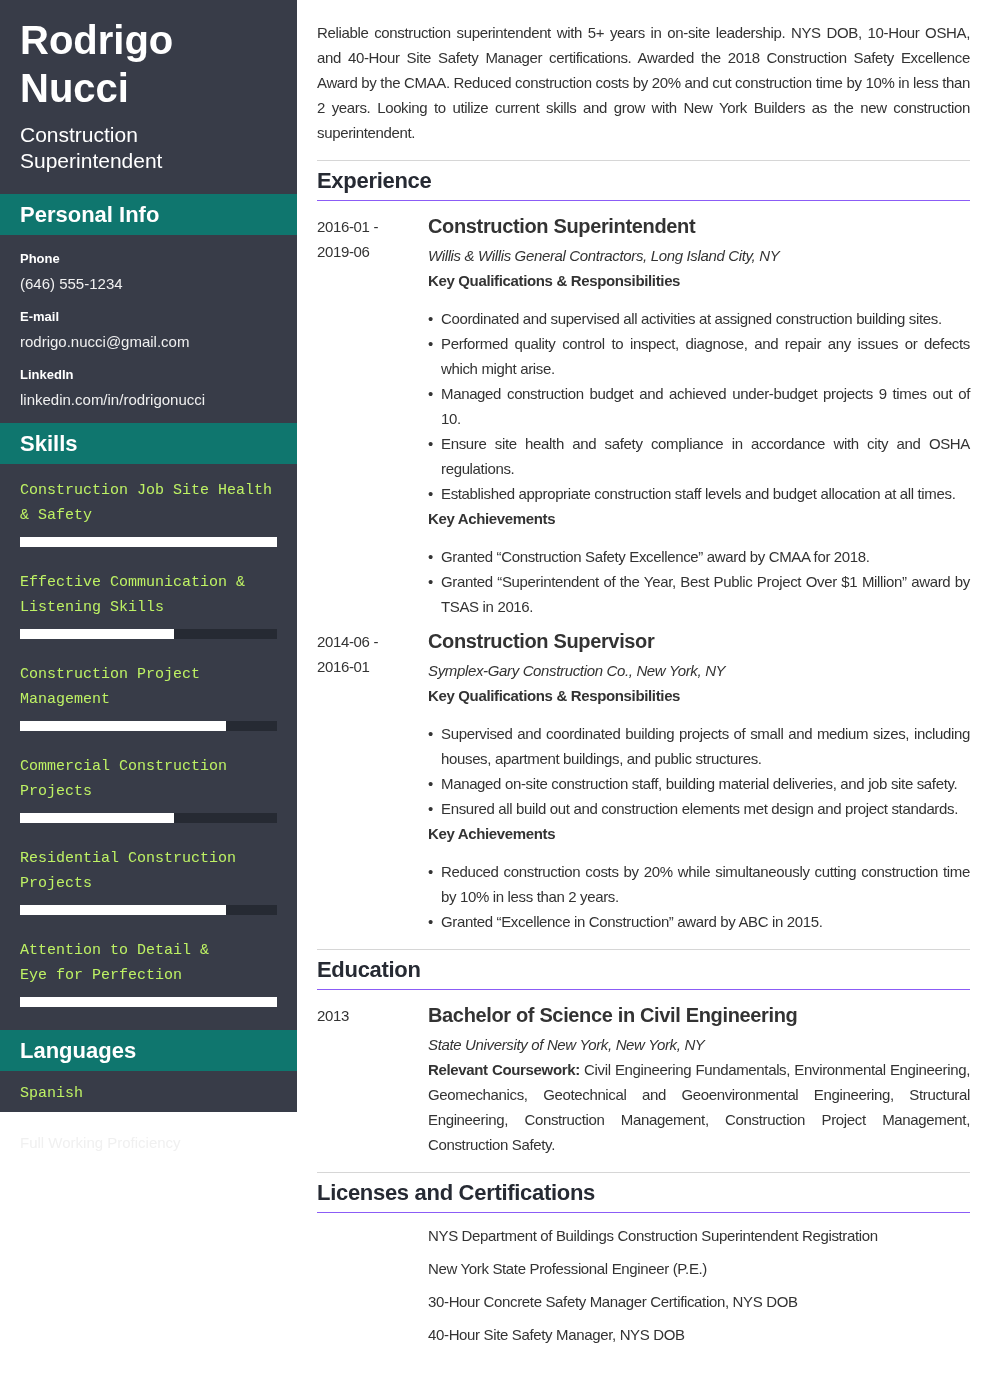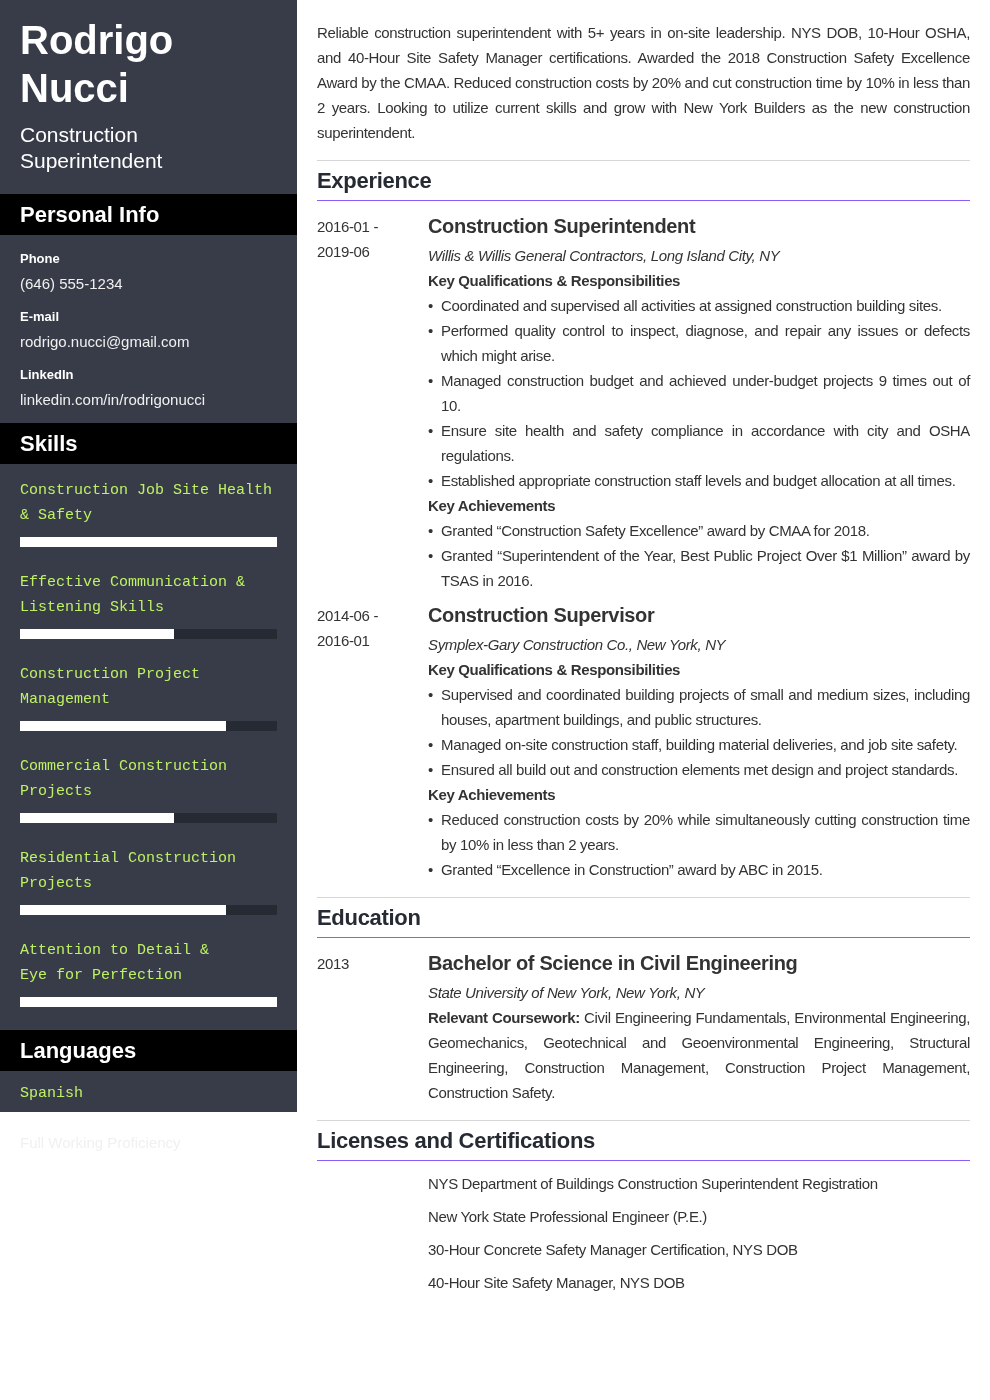--- a/index.html
+++ b/index.html
@@ -11,21 +11,21 @@
       background: #383c48; color: #ffffff;
     }
     .name {
       font-size: 40px; font-weight: bold; line-height: 48px;
       padding: 16px 20px 0 20px; color: #ffffff;
     }
     .jobtitle {
       font-size: 21px; line-height: 26px; padding: 10px 20px 0 20px; color: #ffffff;
     }
     .side-head {
-      background: #000000; height: 41px; font-size: 22px; font-weight: bold;
+      background: #0f766e; height: 41px; font-size: 22px; font-weight: bold;
       line-height: 41px; padding: 0 20px; color: #ffffff;
     }
     .ph { margin-top: 20px; }
     .info { padding: 12px 20px 0 20px; }
     .info-label { font-size: 13px; font-weight: bold; line-height: 20px; margin-top: 2px; }
     .info-value { font-size: 15px; line-height: 20px; margin-top: 5px; margin-bottom: 13px; color: #f0f0f0; }
     .skills { padding: 14px 20px 0 20px; }
     .skill { margin-bottom: 23px; }
     .skill-label { font-size: 15px; line-height: 25px; color: #bef264; font-family: Liberation Mono, monospace; }
     .bar { height: 10px; background: #262a33; margin-top: 9px; position: relative; }
@@ -43,21 +43,21 @@
       border-top: 1px solid #d6d6d6; border-bottom: 1px solid #8b5cf6;
       margin-top: 15px; height: 41px; line-height: 40px;
       font-size: 22px; font-weight: bold; color: #262a33; letter-spacing: -0.3px;
     }
     .entry { display: flex; margin-top: 13px; }
     .entry-date { width: 111px; flex: none; font-size: 15px; line-height: 25px; }
     .entry-body { flex: 1; }
     .entry-title { font-size: 20px; font-weight: bold; line-height: 25px; color: #333; }
     .entry-org { font-style: italic; line-height: 25px; margin-top: 4px; }
     .subhead { font-weight: bold; }
-    ul.bullets { list-style: none; }
+    ul.bullets { list-style: none; margin-top: 13px; }
     ul.bullets li { position: relative; padding-left: 13px; text-align: justify; }
     ul.bullets li::before { content: "•"; position: absolute; left: 0; top: 0; }
     .coursework { text-align: justify; }
     .coursework b { font-weight: bold; }
     .certs { padding-left: 111px; margin-top: 10px; }
     .cert { line-height: 25px; margin-bottom: 8px; }
   </style>
 </head>
 <body>
 

